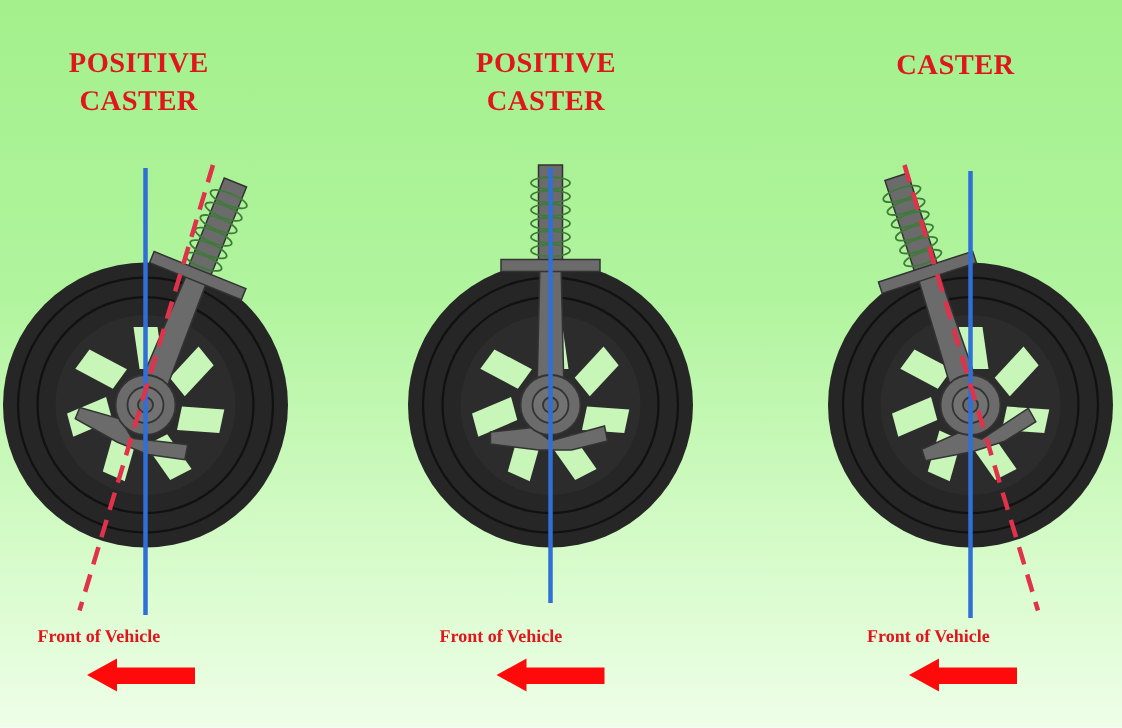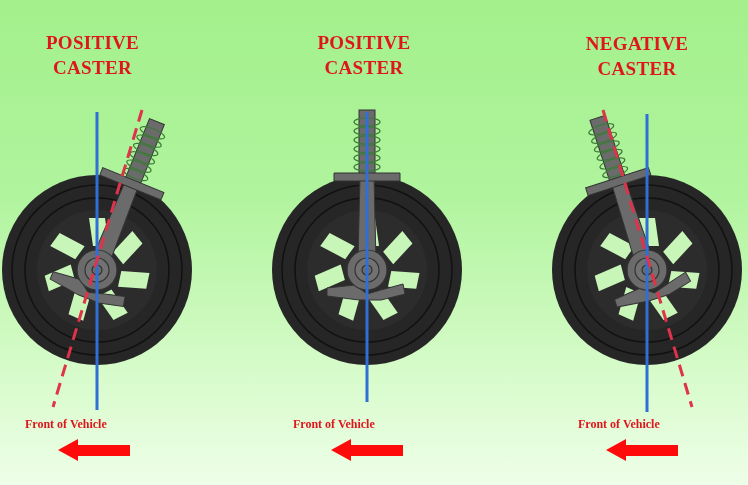--- a/index.html
+++ b/index.html
@@ -15,21 +15,20 @@
 
 <div class="title" style="left:30px; top:30px; width:125px;">
   <div>POSITIVE</div>
   <div>CASTER</div>
 </div>
 <div class="title" style="left:300px; top:30px; width:128px;">
   <div>POSITIVE</div>
   <div>CASTER</div>
 </div>
 <div class="title" style="left:572px; top:31px; width:130px;">
-  <div>NEGATIVE</div>
   <div>CASTER</div>
 </div>
 
 <svg class="diagram" width="748" height="485" viewBox="0 0 748 485">
   <defs>
     <g id="wheel">
       <circle r="95" fill="#262626"></circle>
       <circle r="85" fill="none" stroke="#111" stroke-width="1.5"></circle>
       <circle r="72" fill="none" stroke="#111" stroke-width="1.5"></circle>
       <circle r="60" fill="#2c2c2c"></circle>

